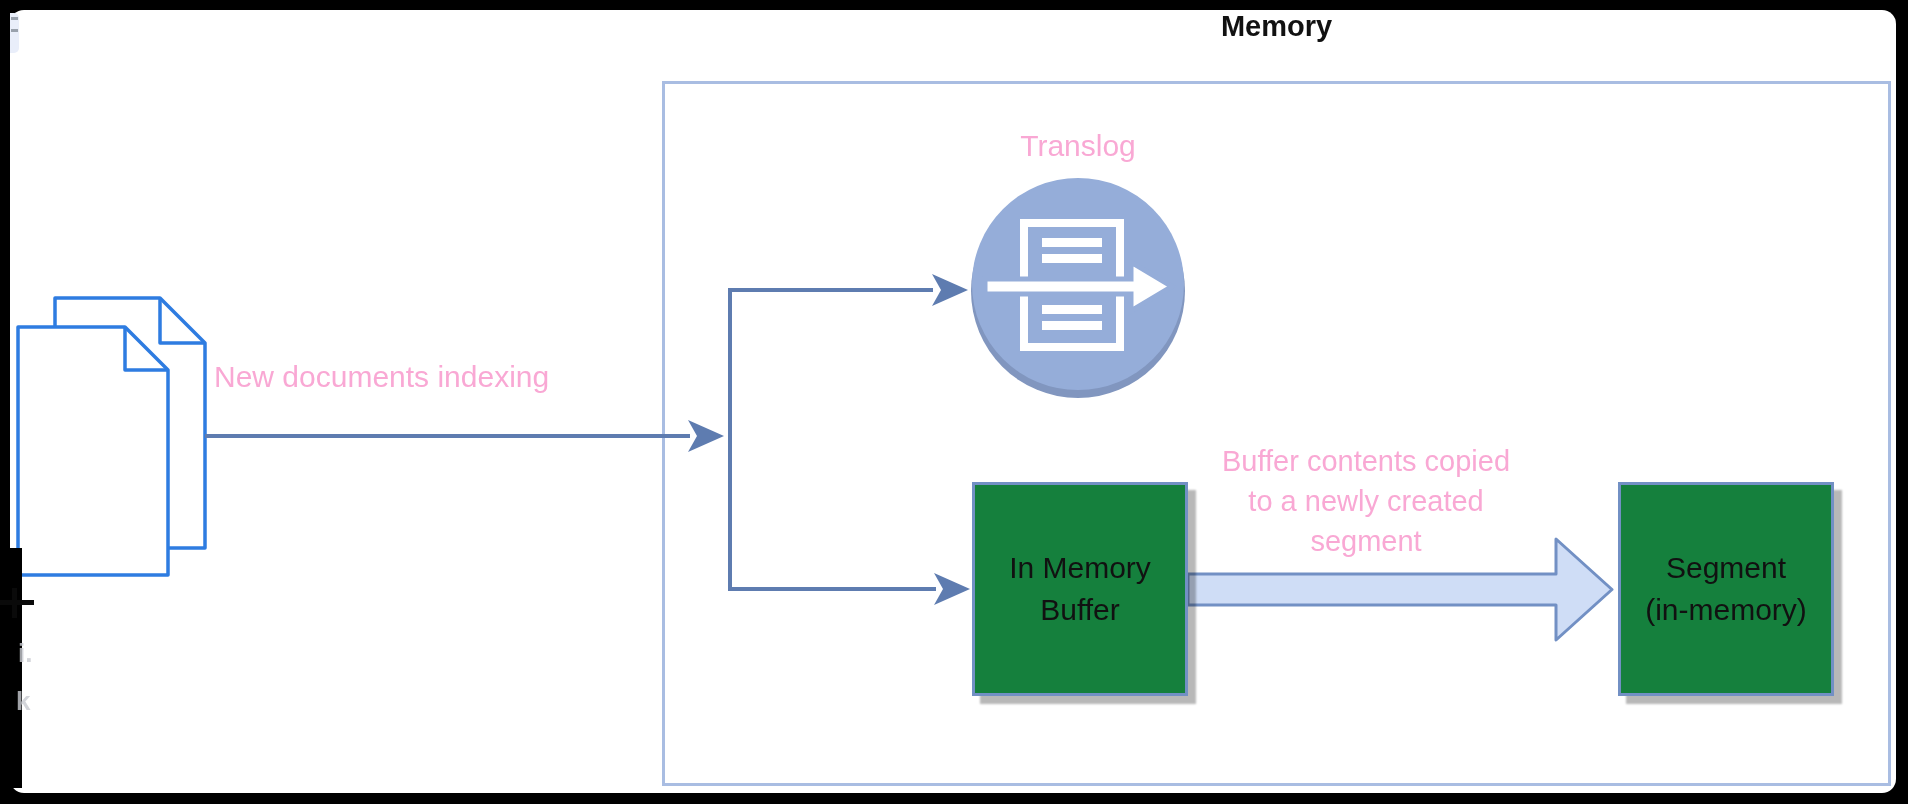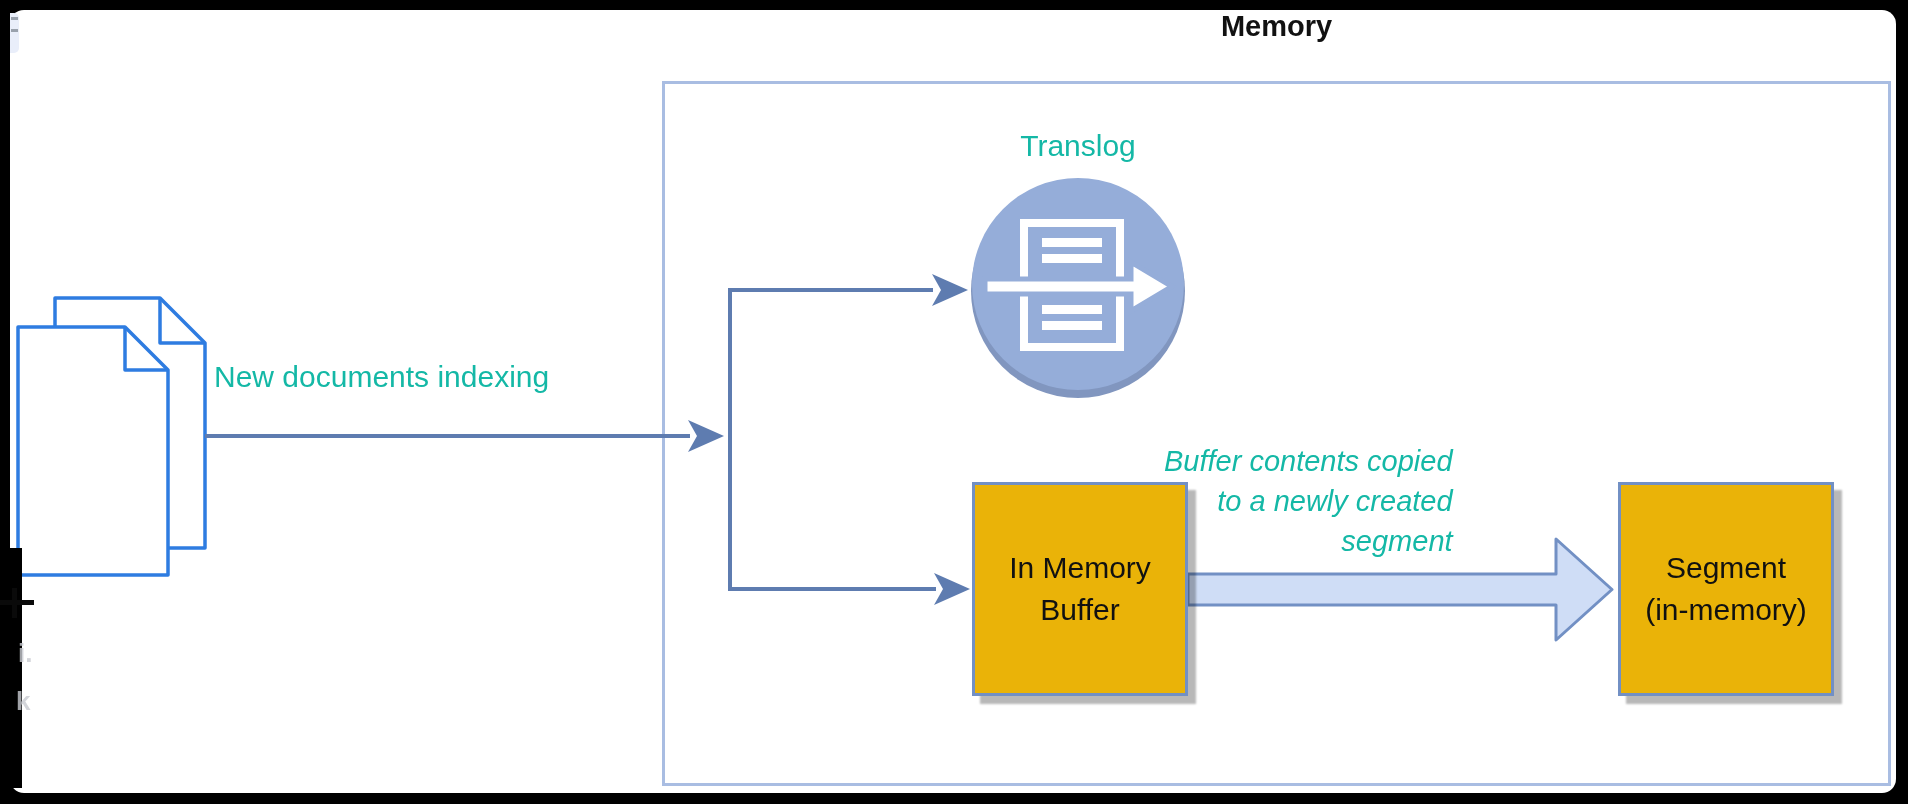--- a/index.html
+++ b/index.html
@@ -36,34 +36,34 @@
     box-sizing:border-box;border:3px solid #a9bde2;z-index:1;background:transparent;
   }
   #shard-title{
     position:absolute;left:662px;top:10px;width:1229px;text-align:center;
     font-size:29px;font-weight:bold;color:#111;z-index:3;
   }
   #diagram-svg{position:absolute;left:0;top:0;z-index:2;}
   
   .node-box{
     position:absolute;box-sizing:border-box;width:216px;height:214px;
-    background:#eab308;border:3px solid #7290c4;
+    background:#15803d;border:3px solid #7290c4;
     box-shadow:8px 8px 2px rgba(0,0,0,0.28);
     display:flex;align-items:center;justify-content:center;z-index:3;
   }
   #buffer-box{left:972px;top:482px;}
   #segment-box{left:1618px;top:482px;}
   .node-label{
     font-size:30px;line-height:1.4;color:#111;text-align:center;white-space:pre-line;
   }
   
-  .edge-label{position:absolute;font-size:30px;color:#14b8a6;z-index:3;white-space:nowrap;}
+  .edge-label{position:absolute;font-size:30px;color:#f9a8d4;z-index:3;white-space:nowrap;}
   #ingest-label{left:214px;top:360px;}
   #translog-label{left:978px;top:129px;width:200px;text-align:center;}
-  #flush-label{left:1164px;top:441px;font-size:29px;line-height:1.38;white-space:pre-line;text-align:right;font-style:italic;}
+  #flush-label{left:1222px;top:441px;font-size:29px;line-height:1.38;white-space:pre-line;text-align:center;}
 </style>
 </head>
 <body>
 
 <div id="canvas"></div>
 
 <div class="scroll-sliver">
   <div class="dash d1"></div>
   <div class="dash d2"></div>
 </div>

